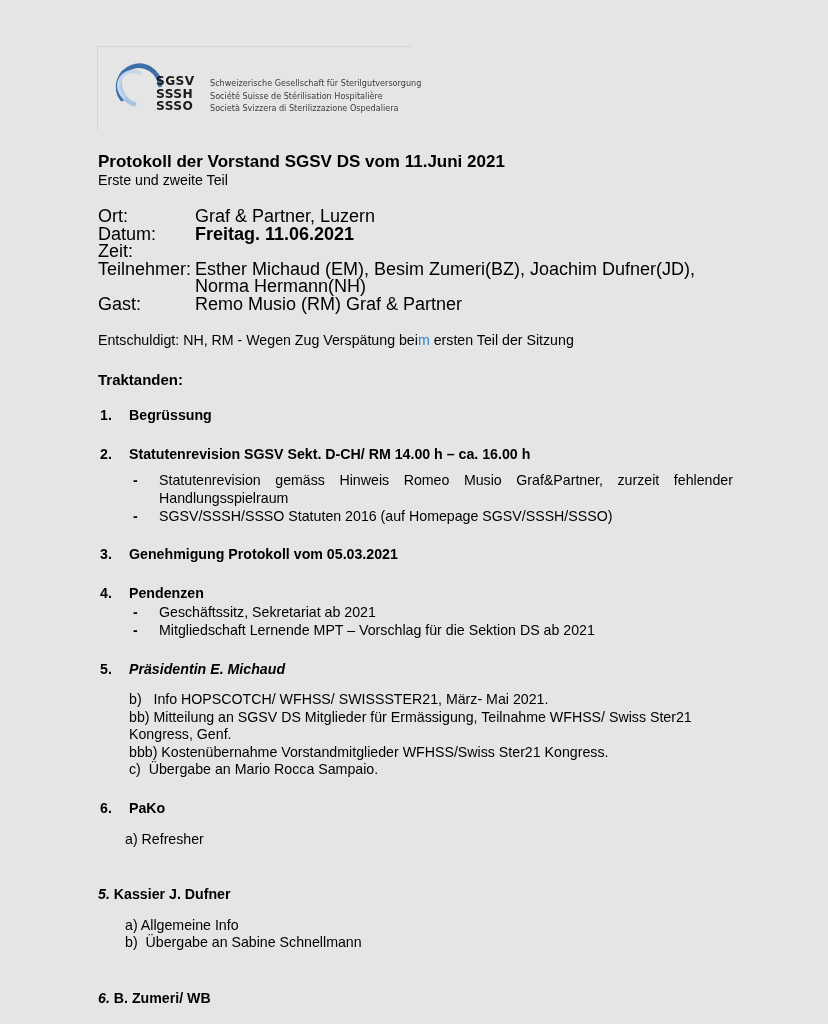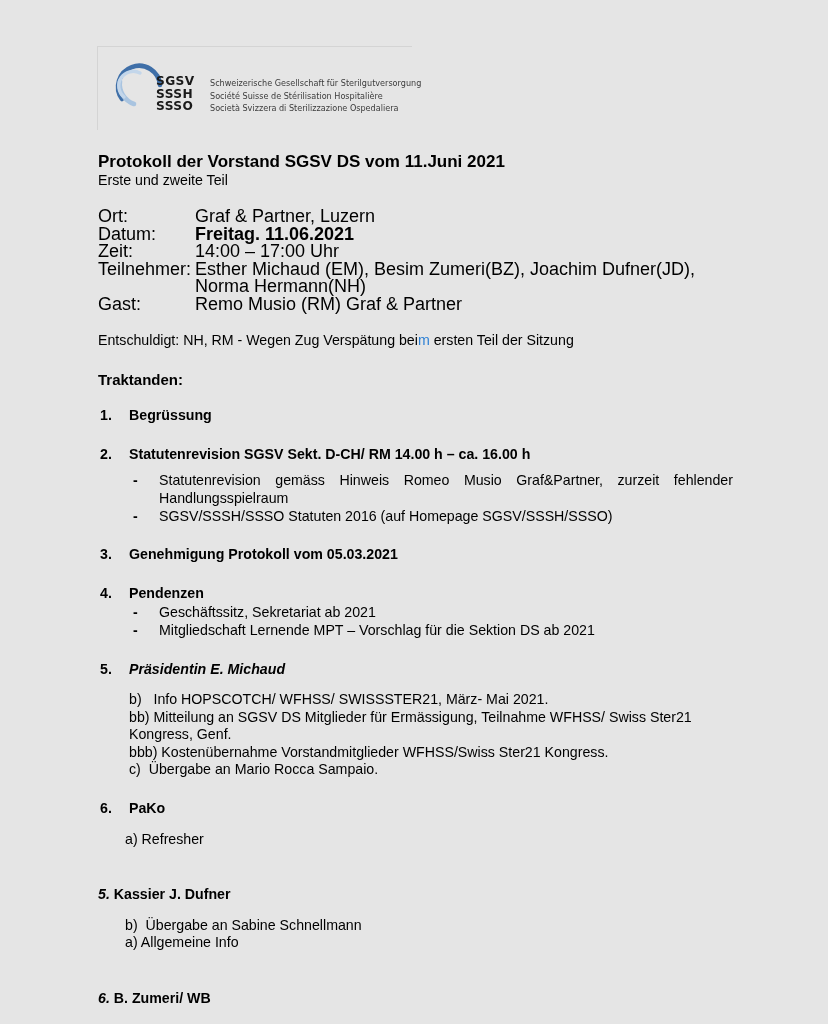--- a/index.html
+++ b/index.html
@@ -226,21 +226,20 @@
       <div class="meta-row">
         <div class="meta-label">Ort:</div>
         <div class="meta-value">Graf &amp; Partner, Luzern</div>
       </div>
       <div class="meta-row">
         <div class="meta-label">Datum:</div>
         <div class="meta-value b">Freitag. 11.06.2021</div>
       </div>
       <div class="meta-row">
         <div class="meta-label">Zeit:</div>
-        <div class="meta-value">14:00 – 17:00 Uhr</div>
       </div>
       <div class="meta-row">
         <div class="meta-label">Teilnehmer:</div>
         <div class="meta-value">Esther Michaud (EM), Besim Zumeri(BZ), Joachim Dufner(JD),</div>
       </div>
       <div class="meta-cont">Norma Hermann(NH)</div>
       <div class="meta-row">
         <div class="meta-label">Gast:</div>
         <div class="meta-value">Remo Musio (RM) Graf &amp; Partner</div>
       </div>
@@ -306,22 +305,22 @@
       <span class="item-title">PaKo</span>
     </div>
     <div class="letter-list sub-indent-2">
       <div class="letter-line">a) Refresher</div>
     </div>
 
     <div class="item flush sp2">
       <span class="item-num">5.</span><span class="item-title"> Kassier J. Dufner</span>
     </div>
     <div class="letter-list sub-indent-2">
+      <div class="letter-line">a) Allgemeine Info</div>
       <div class="letter-line">b)  Übergabe an Sabine Schnellmann</div>
-      <div class="letter-line">a) Allgemeine Info</div>
     </div>
 
     <div class="item flush sp2">
       <span class="item-num">6.</span><span class="item-title"> B. Zumeri/ WB</span>
     </div>
 
   </div>
 </div>
 
 </body></html>

